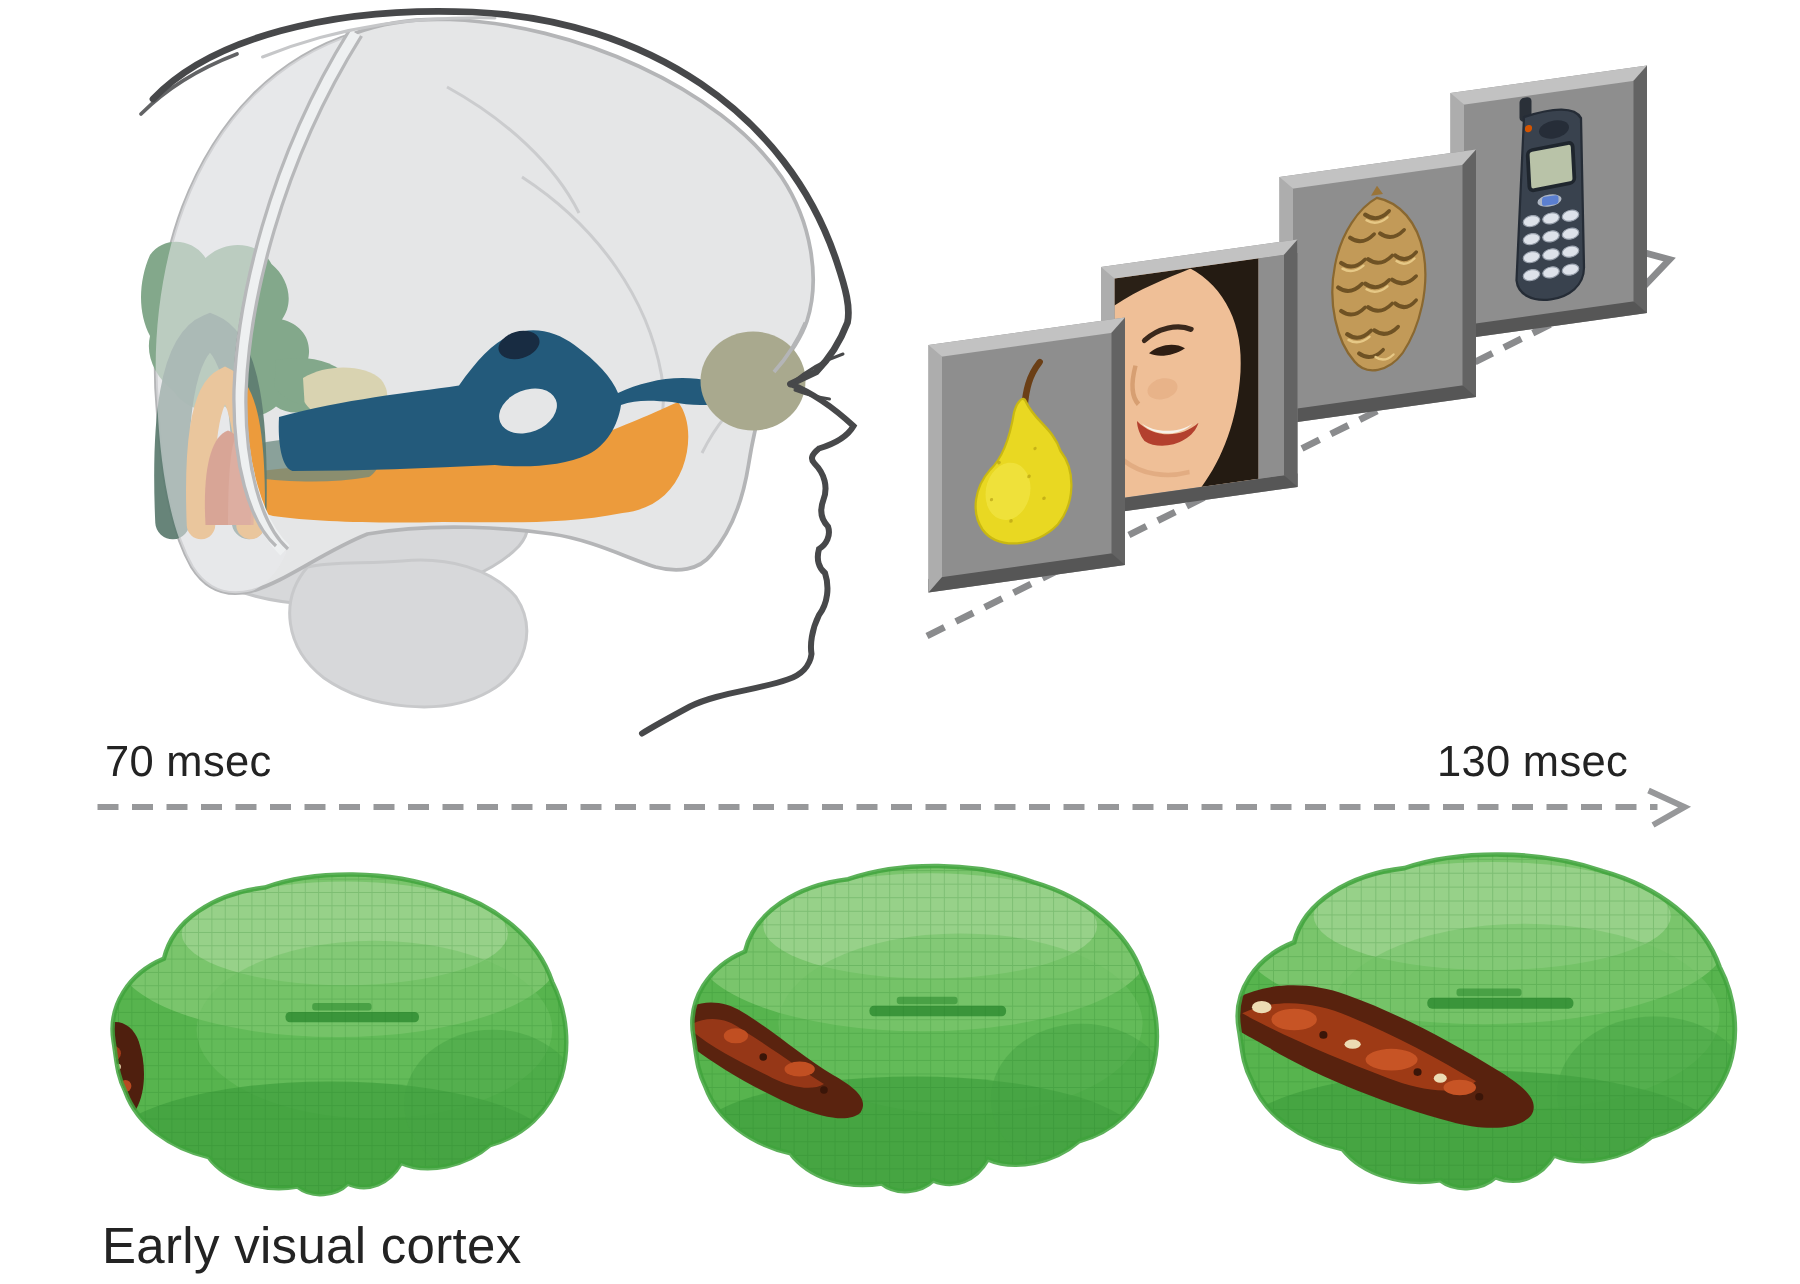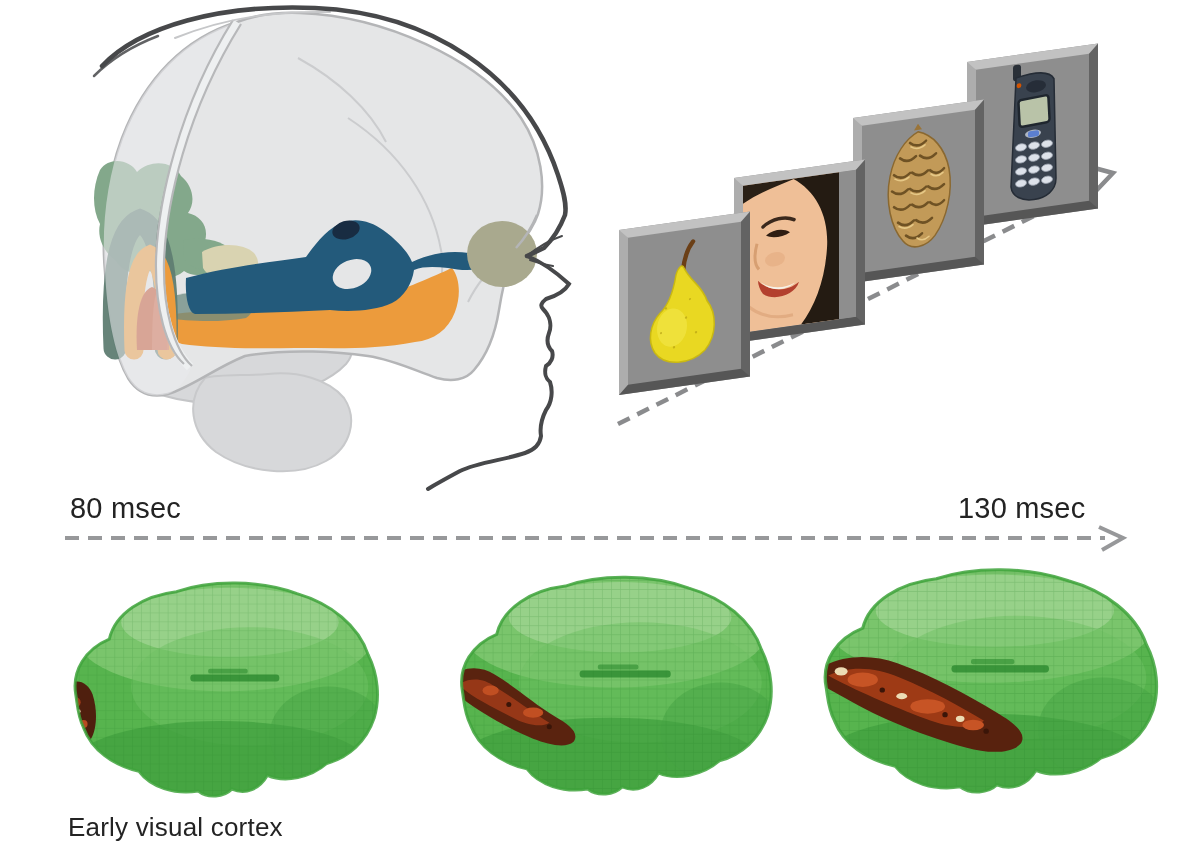--- a/index.html
+++ b/index.html
@@ -206,21 +206,21 @@
         <ellipse cx="45" cy="108" rx="5.5" ry="3.6"></ellipse>
           <ellipse cx="58" cy="108" rx="5.5" ry="3.6"></ellipse>
           <ellipse cx="71" cy="108" rx="5.5" ry="3.6"></ellipse>
         <ellipse cx="45" cy="120" rx="5.5" ry="3.6"></ellipse>
           <ellipse cx="58" cy="120" rx="5.5" ry="3.6"></ellipse>
           <ellipse cx="71" cy="120" rx="5.5" ry="3.6"></ellipse>
       </g>
     </svg>
   </div>
 
-  <div class="lbl" style="left:70px;top:492px;">80 msec</div>
+  <div class="lbl" style="left:70px;top:492px;">70 msec</div>
   <div class="lbl" style="left:958px;top:492px;">130 msec</div>
   <svg class="abs" style="left:55px;top:524px;" width="1090" height="30" viewBox="0 0 1090 30">
     <line x1="10" y1="14" x2="1050" y2="14" stroke="#97989a" stroke-width="4" stroke-dasharray="14 9"></line>
     <polyline points="1044,3 1068,14 1047,26" fill="none" stroke="#97989a" stroke-width="4"></polyline>
   </svg>
 
   <svg class="abs" style="left:52px;top:568px;" width="336" height="230" viewBox="0 0 340 233" preserveAspectRatio="none">
     <defs>
       <clipPath id="clip1">
           <path d="M 24,128 C 20,104 34,82 58,72 C 64,46 92,28 126,24
@@ -339,15 +339,15 @@
         <circle cx="134" cy="156" r="2.5" fill="#3a1508"></circle>
         <circle cx="172" cy="172" r="2.5" fill="#3a1508"></circle>
       </g>
     </g>
     <path d="M 24,128 C 20,104 34,82 58,72 C 64,46 92,28 126,24 C 160,12 210,12 248,26
              C 282,36 310,58 320,88 C 330,108 332,132 326,152 C 318,176 300,192 278,198
              C 262,212 236,218 218,210 C 210,224 196,230 182,224 C 174,232 158,234 148,226
              C 124,230 100,222 88,206 C 62,200 40,184 32,162 C 26,150 26,140 24,128 Z" fill="none" stroke="#3fa33c" stroke-width="3" opacity="0.85"></path>
   </svg>
 
-  <div class="lbl" style="left:68px;top:812px;font-size:26px;">Early visual cortex</div>
+  <div class="lbl" style="left:68px;top:812px;font-size:34px;">Early visual cortex</div>
 
 </div>
 
 </body></html>

